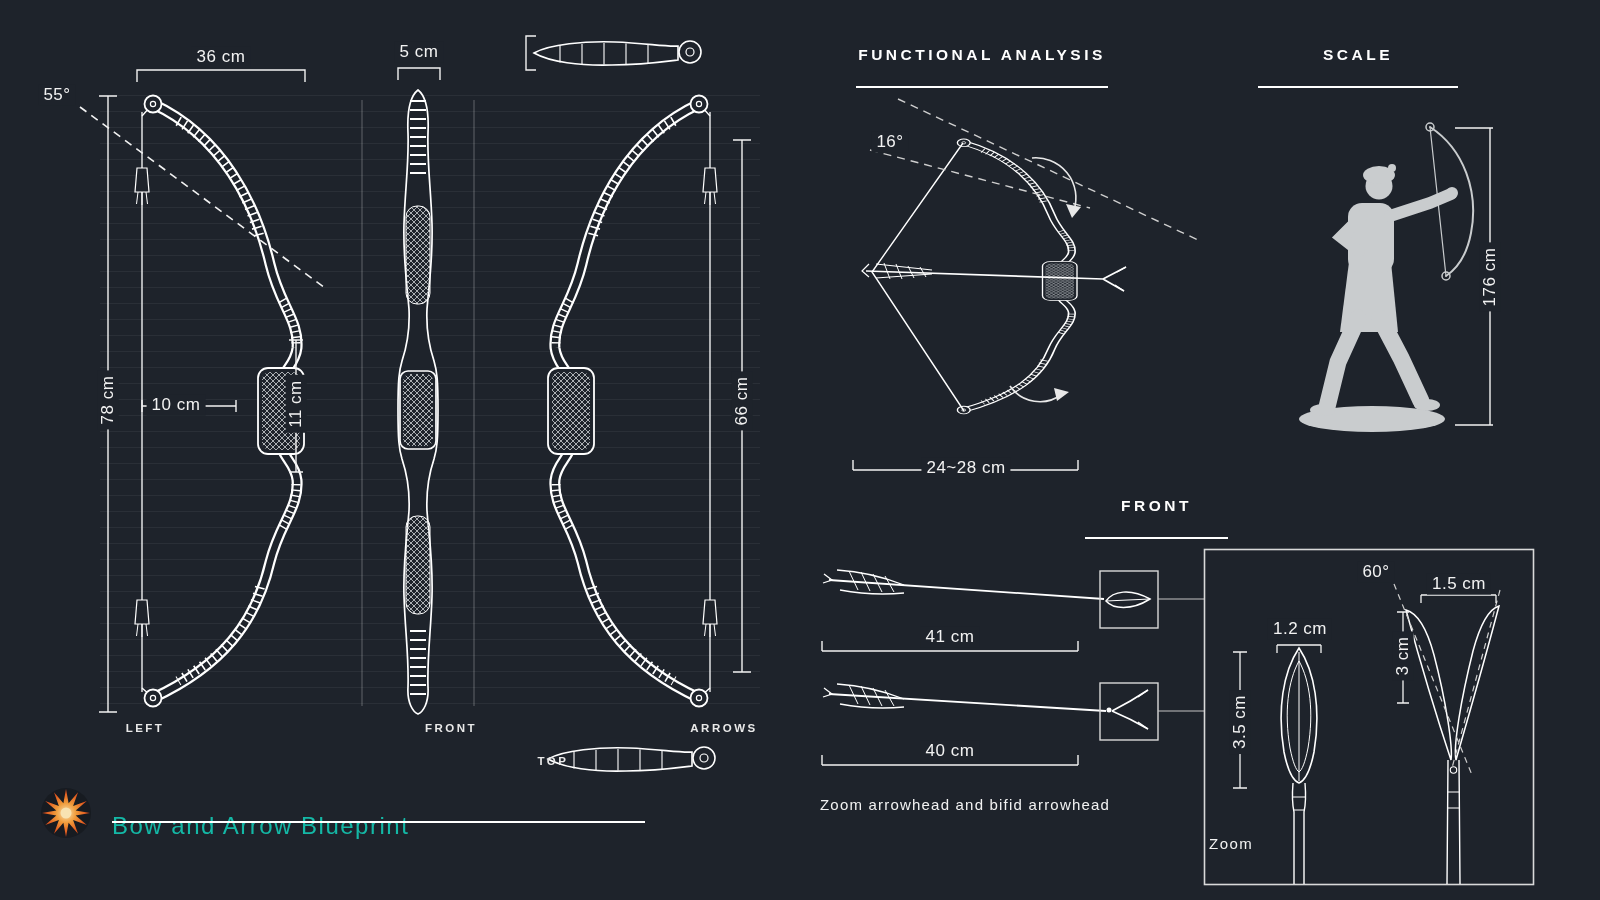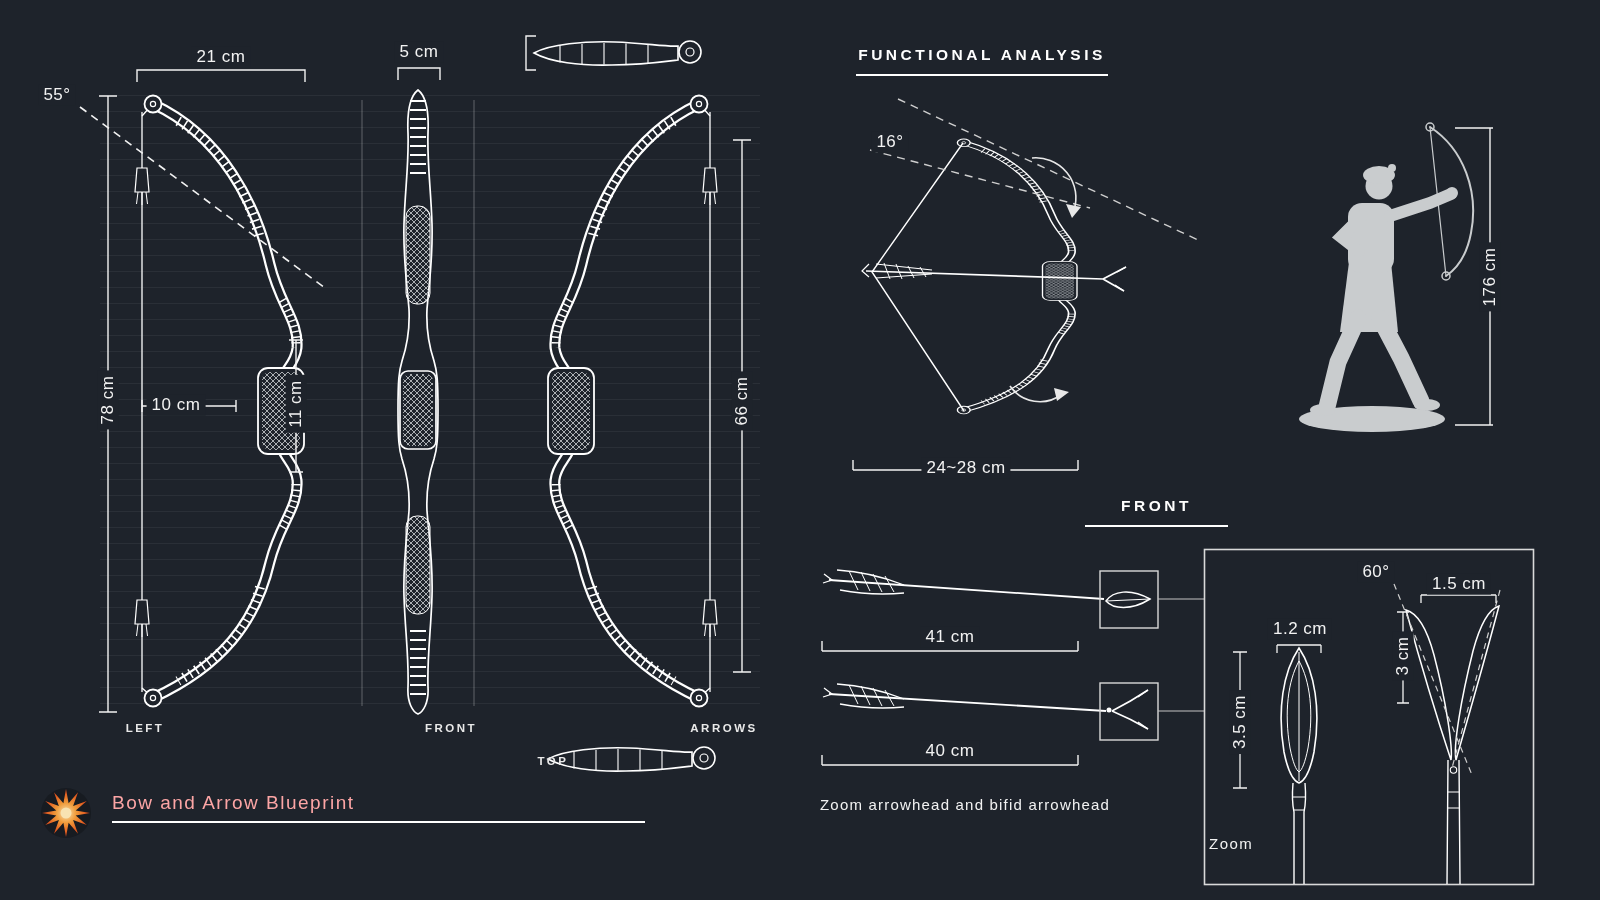--- a/index.html
+++ b/index.html
@@ -19,30 +19,30 @@
     padding:1px 5px;white-space:nowrap;line-height:1.1;
   }
   .dim-label.rot{transform:translate(-50%,-50%) rotate(-90deg);}
   .view-label{
     position:absolute;transform:translate(-50%,-50%);
     color:#e9e9e9;font-size:11.5px;letter-spacing:2.5px;font-weight:bold;white-space:nowrap;margin-left:33px;
   }
   .section-title{
     position:absolute;color:#ffffff;font-weight:bold;font-size:15.5px;
     letter-spacing:3.5px;text-align:center;border-bottom:2px solid #ffffff;
-    padding-bottom:10px;white-space:nowrap;
+    padding-bottom:22px;white-space:nowrap;
   }
   .caption{
     position:absolute;color:#f2f2f2;font-size:15px;letter-spacing:1.2px;white-space:nowrap;
   }
   .zoom-label{
     position:absolute;color:#f2f2f2;font-size:15px;letter-spacing:1.5px;white-space:nowrap;
   }
   .footer-title{
-    position:absolute;color:#fca5a5;font-size:19px;letter-spacing:1.5px;white-space:nowrap;
+    position:absolute;color:#14b8a6;font-size:24px;letter-spacing:1.5px;white-space:nowrap;margin-top:20px;
   }
   .footer-underline{position:absolute;height:2px;background:#ffffff;}
   .footer-sub{position:absolute;font-size:16.5px;letter-spacing:1.5px;white-space:nowrap;color:#f5f5f5;}
   .footer-sub .sep{padding:0 9px;font-weight:400;}
   .footer-sub .bold{font-weight:bold;}
   svg{position:absolute;overflow:visible;}
 </style>
 </head>
 <body>
 
@@ -202,23 +202,24 @@
     <path d="M 1448,760 L 1447,884 M 1459,760 L 1460,884" stroke="#ffffff" stroke-width="1.4" fill="none"></path>
     <path d="M 1447.5,792 H 1459.5 M 1447,808 H 1460" stroke="#ffffff" stroke-width="1" fill="none"></path>
     <circle cx="1453.5" cy="770" r="3.2" fill="none" stroke="#ffffff" stroke-width="1.1"></circle>
     <path d="M 1394,584 L 1472,775" stroke="#cfcfcf" stroke-width="1.2" stroke-dasharray="6 5" fill="none"></path>
     <path d="M 1500,590 L 1452,768" stroke="#cfcfcf" stroke-width="1.2" stroke-dasharray="6 5" fill="none"></path>
     <path d="M 1421,603 V 595 M 1496,603 V 595 M 1421,595 H 1496" stroke="#f2f2f2" stroke-width="1.3" fill="none"></path>
     <path d="M 1403,612 V 703 M 1397,612 H 1409 M 1397,703 H 1409" stroke="#f2f2f2" stroke-width="1.3" fill="none"></path>
   </svg>
 
   <div class="section-title" style="left:856px;top:46px;width:252px">FUNCTIONAL ANALYSIS</div>
+  <div class="section-title" style="left:1258px;top:46px;width:200px">SCALE</div>
   <div class="section-title" style="left:1085px;top:497px;width:143px">FRONT</div>
 
-  <div class="dim-label" style="left:221px;top:57px">21 cm</div>
+  <div class="dim-label" style="left:221px;top:57px">36 cm</div>
   <div class="dim-label" style="left:419px;top:52px">5 cm</div>
   <div class="dim-label" style="left:57px;top:95px">55°</div>
   <div class="dim-label rot" style="left:108px;top:400px">78 cm</div>
   <div class="dim-label" style="left:176px;top:405px">10 cm</div>
   <div class="dim-label rot" style="left:296px;top:404px">11 cm</div>
   <div class="dim-label rot" style="left:742px;top:401px">66 cm</div>
 
   <div class="view-label" style="left:112px;top:728px">LEFT</div>
   <div class="view-label" style="left:418px;top:728px">FRONT</div>
   <div class="view-label" style="left:691px;top:728px">ARROWS</div>

